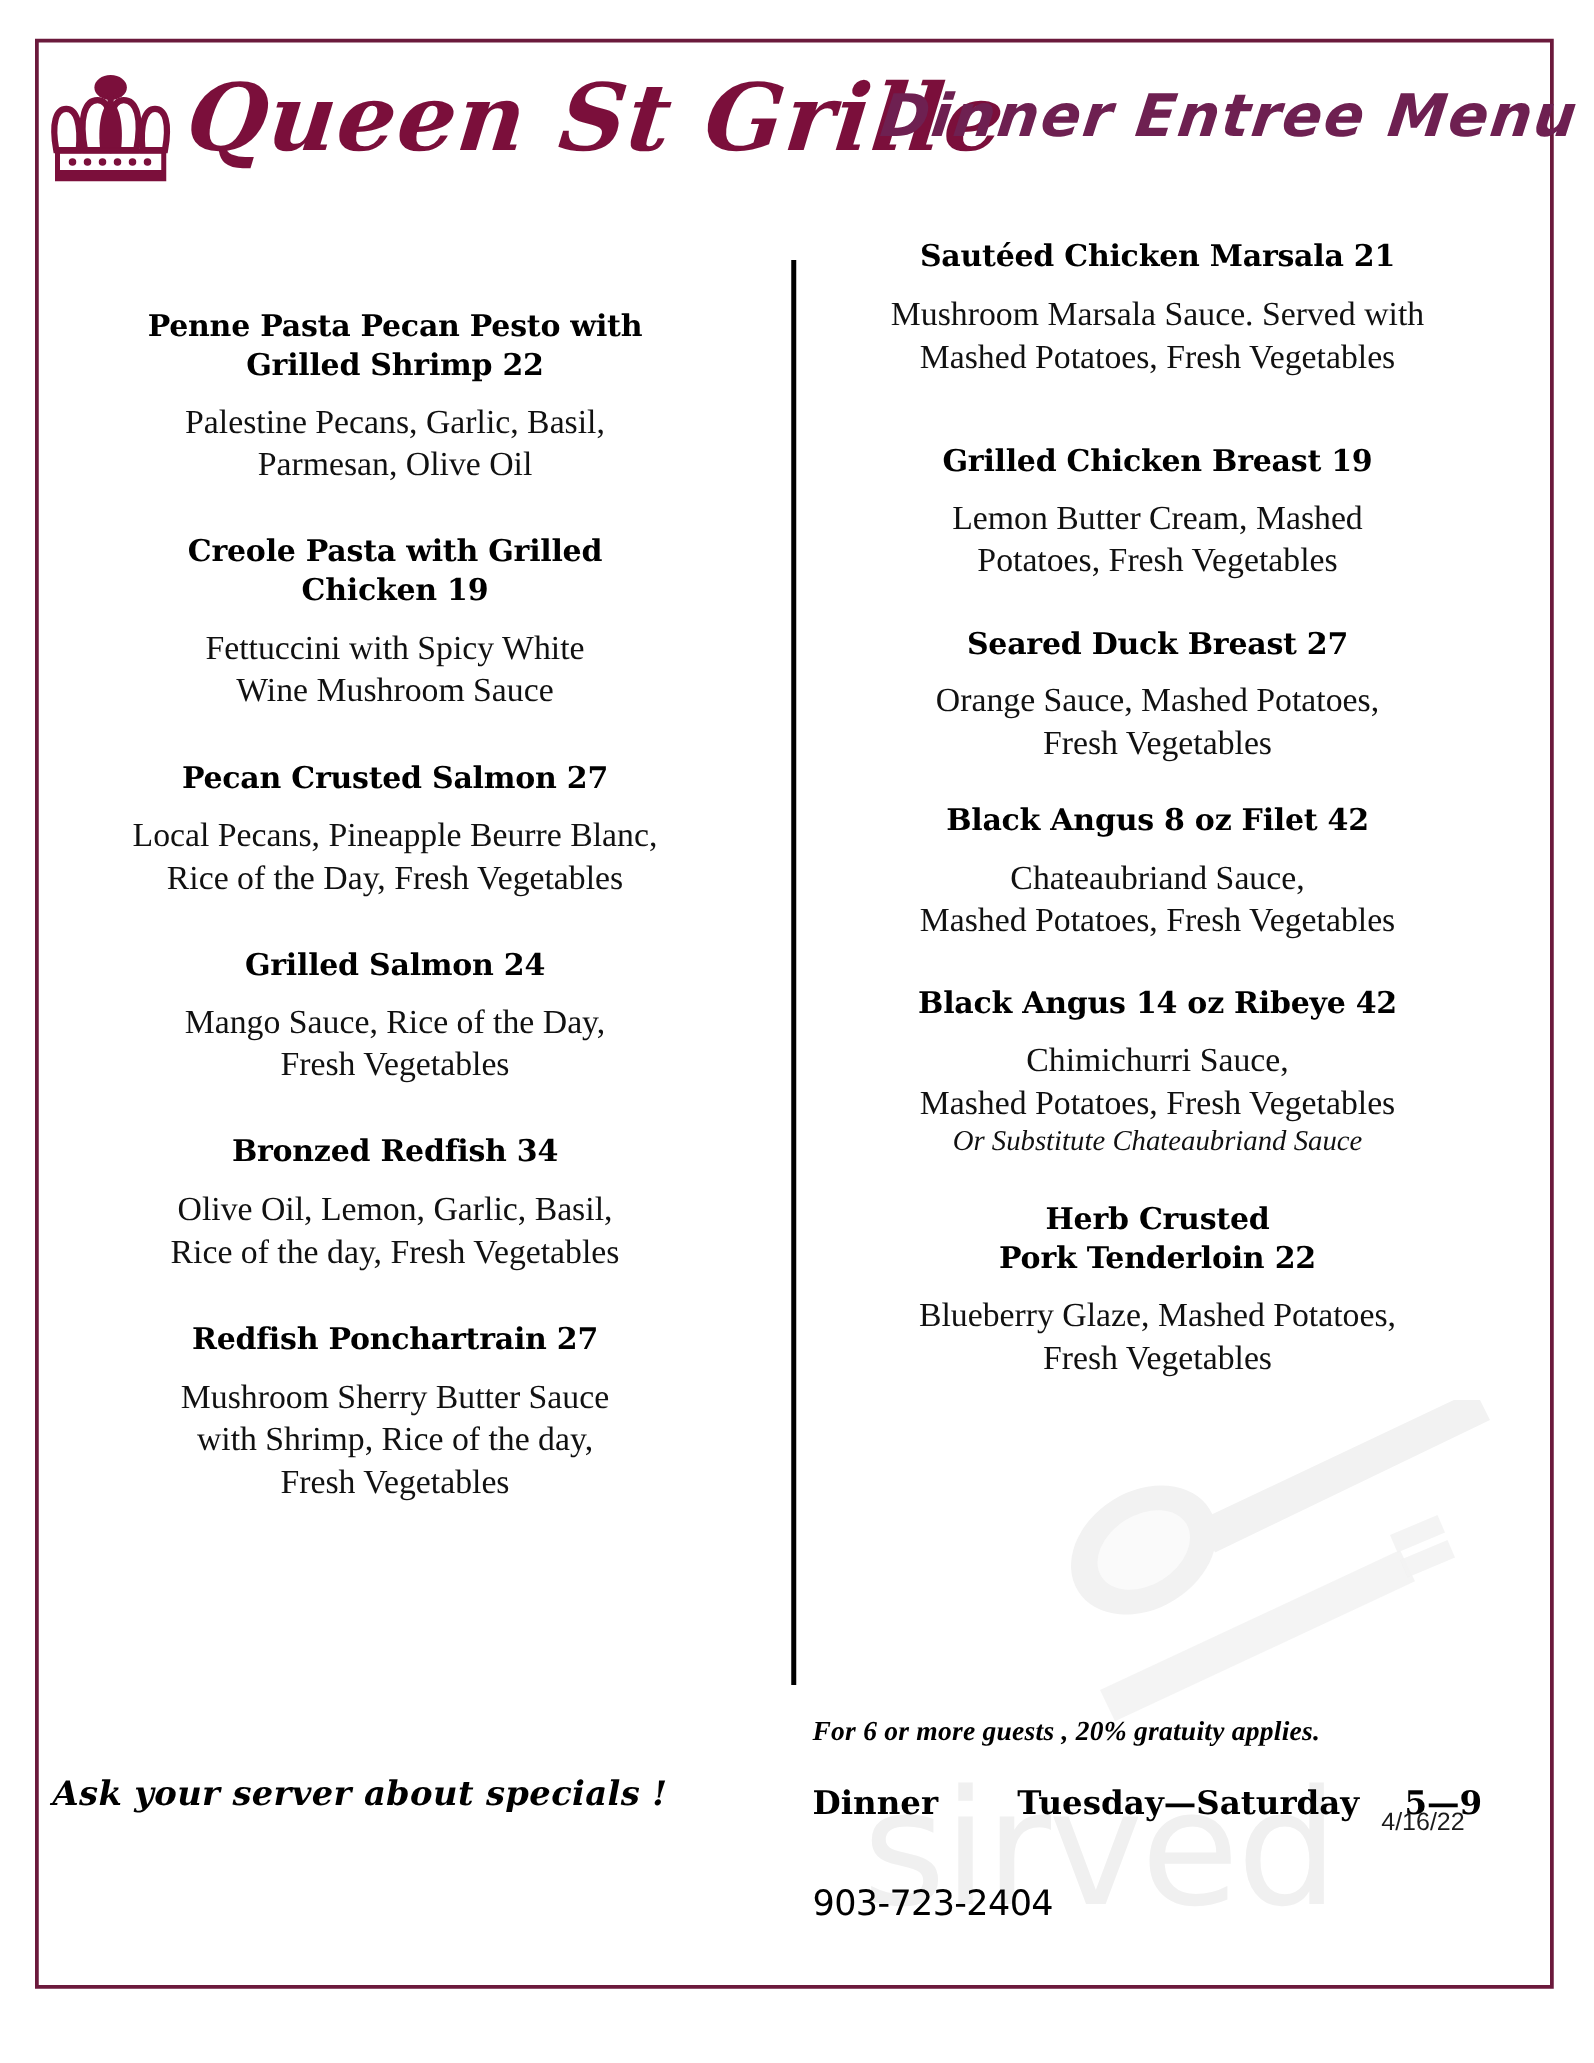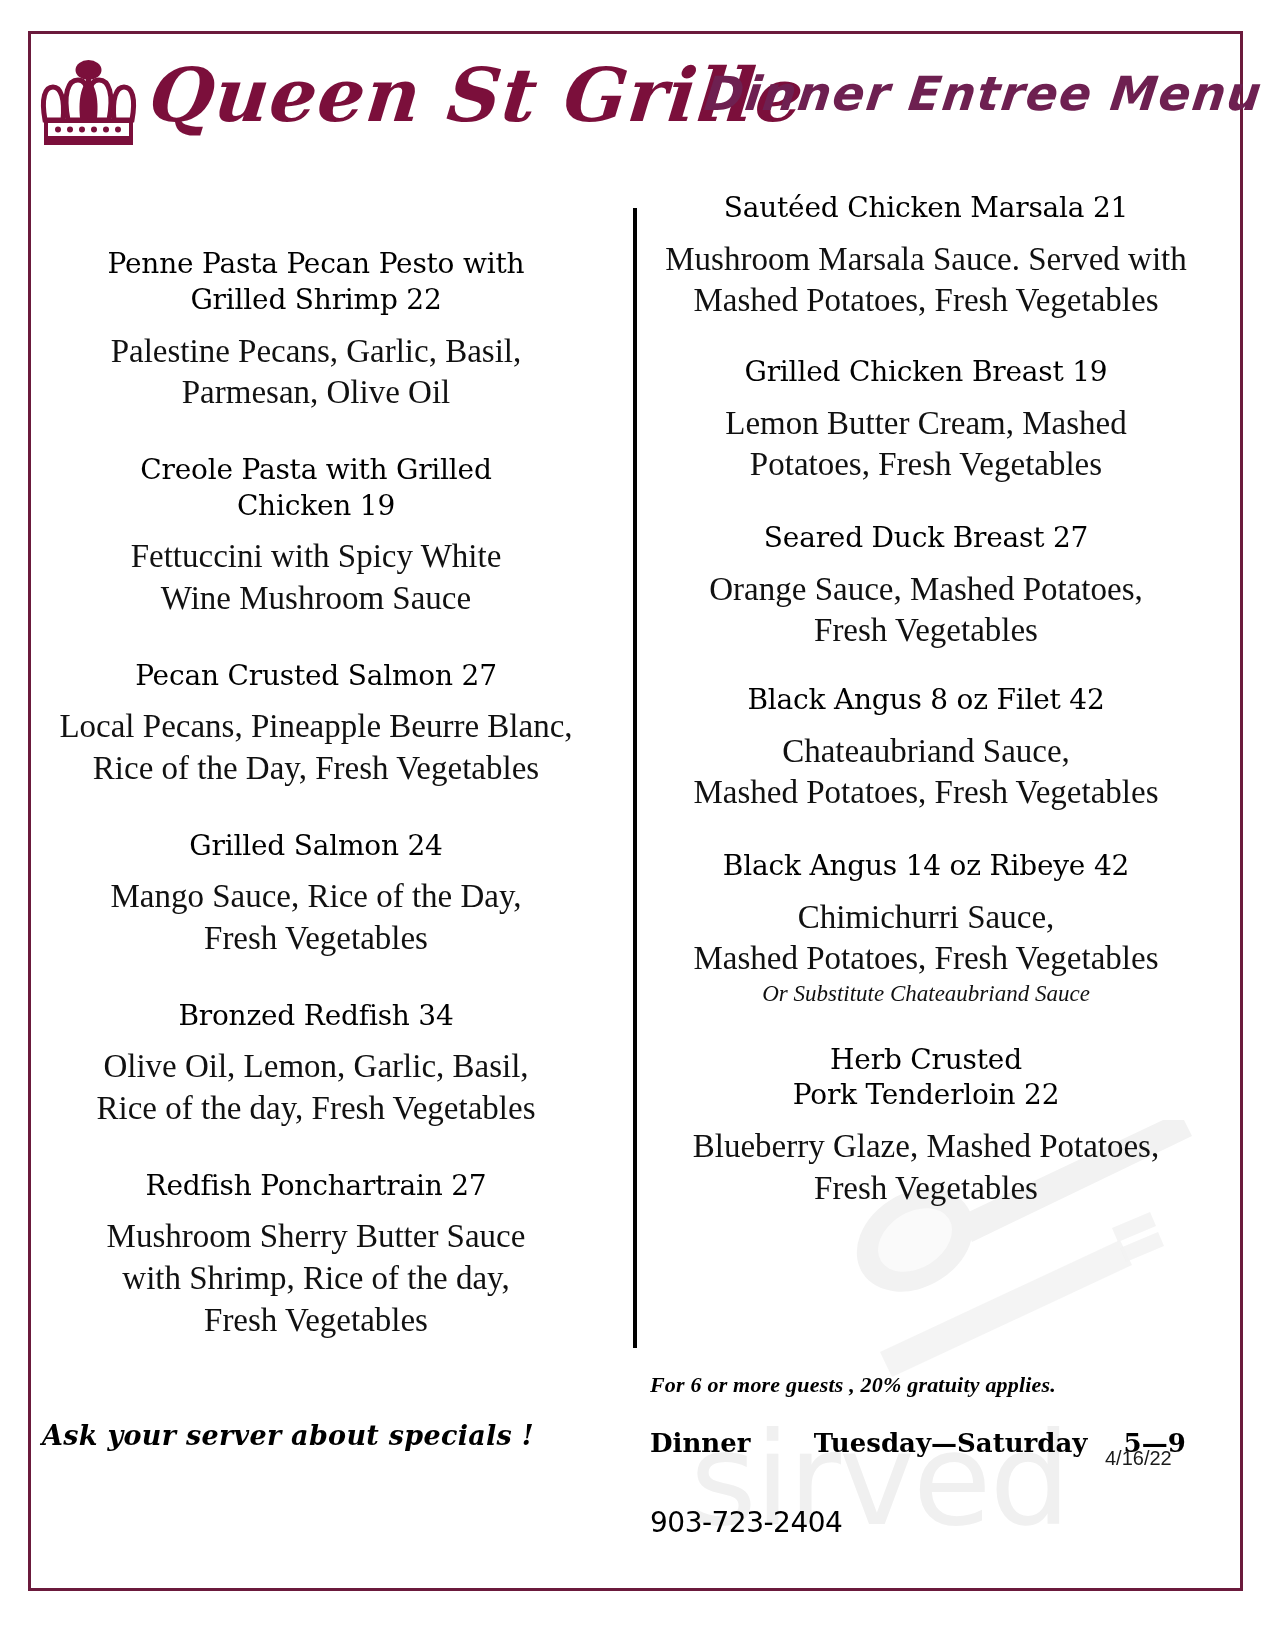--- a/index.html
+++ b/index.html
@@ -117,30 +117,30 @@
     width: 548px;
   }
   .col-right {
     left: 650px;
     width: 552px;
   }
 
   .item { text-align: center; }
   .item-name {
     font-family: "DejaVu Serif", serif;
-    font-weight: normal;
-    font-size: 28px;
+    font-weight: bold;
+    font-size: 24px;
     line-height: 1.28;
     color: #000000;
     letter-spacing: -0.2px;
   }
   .item-desc {
     font-family: "Liberation Serif", serif;
     font-weight: normal;
-    font-size: 33px;
+    font-size: 27px;
     line-height: 1.26;
     color: #111111;
     margin-top: 13px;
   }
   .item-sub {
     font-family: "Liberation Serif", serif;
     font-style: italic;
     font-size: 23px;
     line-height: 1.2;
     color: #111111;
@@ -279,21 +279,21 @@
         <div class="item" style="margin-top: 38px;">
           <div class="item-name">Redfish Ponchartrain 27</div>
           <div class="item-desc">Mushroom Sherry Butter Sauce<br>with Shrimp,  Rice of the day,<br>Fresh Vegetables</div>
         </div>
       </div>
     <div class="col col-right" id="right-col" style="top:190px;">
         <div class="item">
           <div class="item-name">Sautéed Chicken Marsala 21</div>
           <div class="item-desc">Mushroom Marsala Sauce.  Served with<br>Mashed Potatoes, Fresh Vegetables</div>
         </div>
-        <div class="item" style="margin-top: 32px;">
+        <div class="item" style="margin-top: 52px;">
           <div class="item-name">Grilled Chicken Breast 19</div>
           <div class="item-desc">Lemon Butter Cream,  Mashed<br>Potatoes, Fresh Vegetables</div>
         </div>
         <div class="item" style="margin-top: 34px;">
           <div class="item-name">Seared Duck Breast 27</div>
           <div class="item-desc">Orange Sauce, Mashed Potatoes,<br>Fresh Vegetables</div>
         </div>
         <div class="item" style="margin-top: 30px;">
           <div class="item-name">Black Angus 8 oz Filet  42</div>
           <div class="item-desc">Chateaubriand Sauce,<br>Mashed Potatoes, Fresh Vegetables</div>

